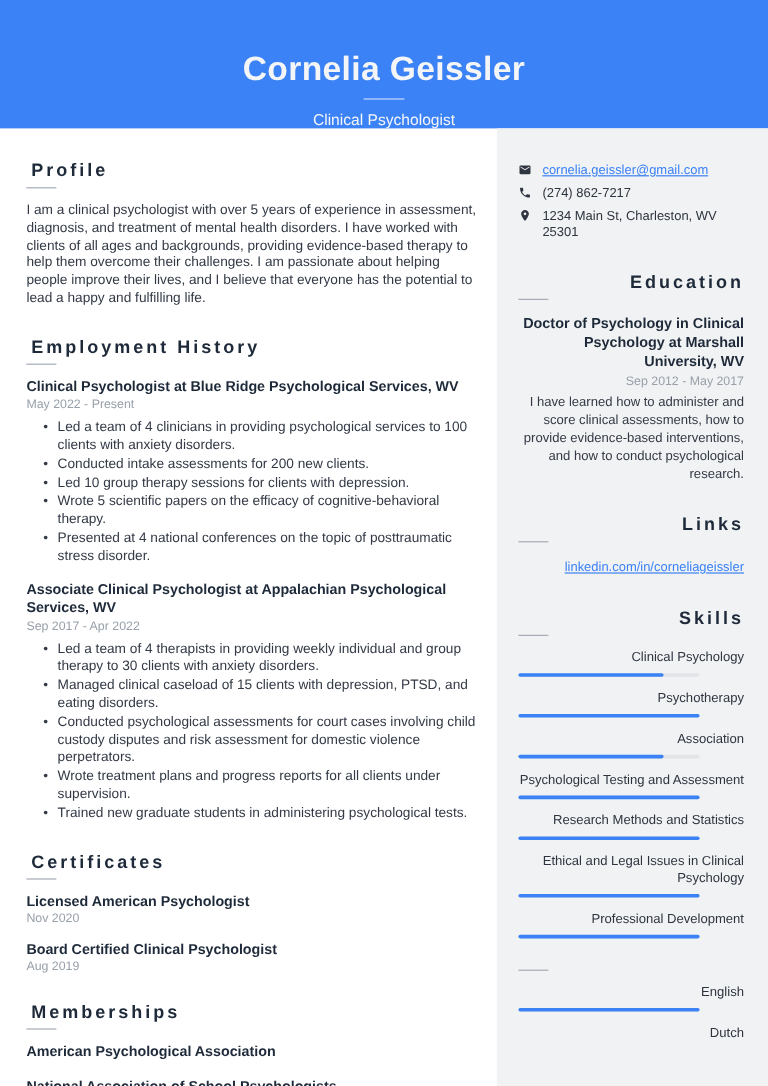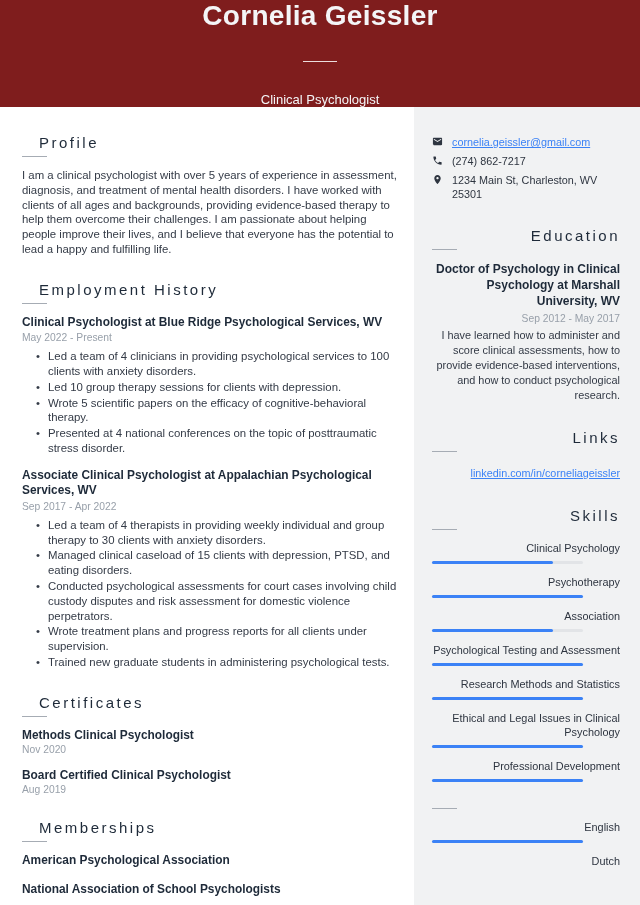--- a/index.html
+++ b/index.html
@@ -2,37 +2,37 @@
 <html><head>
 <meta charset="utf-8">
 <style>
   html,body { margin:0; padding:0; background:#ffffff; }
   .page {
     width:640px; height:905px; background:#ffffff; overflow:hidden;
     font-family:"Liberation Sans", sans-serif; color:#333A46; position:relative;
   }
   
   .header {
-    height:107px; background:#7f1d1d; color:#F4F5F7;
-    display:flex; flex-direction:column; align-items:center; justify-content:space-between;
+    height:107px; background:#3b82f6; color:#F4F5F7;
+    display:flex; flex-direction:column; align-items:center; justify-content:flex-end;
   }
   .name { font-size:28px; font-weight:700; letter-spacing:0.3px; }
   .header-rule { width:34px; border:none; border-top:1.6px solid rgba(255,255,255,0.85); margin:8px 0 9px; }
   .subtitle { font-size:13px; font-weight:400; }
 
   
   .columns { display:flex; height:798px; }
   .left { flex:1; padding:27px 17px 0 22px; box-sizing:border-box; }
   .sidebar { width:226px; background:#F1F2F3; padding:28px 20px 0 18px; box-sizing:border-box; }
 
   
   .section { margin-bottom:24px; }
   .section-heading {
-    font-size:15px; font-weight:400; letter-spacing:2.5px;
-    color:#1E2A39; margin:0 0 5px 17px;
+    font-size:15px; font-weight:700; letter-spacing:2.5px;
+    color:#1E2A39; margin:0 0 5px 4px;
   }
   .heading-rule { width:25px; border:none; border-top:1px solid #A6ACB4; margin:0 0 11px 0; }
 
   
   .body-text { font-size:11.4px; line-height:14.8px; margin:0; }
   .job { margin-bottom:12px; }
   .job-title { font-size:11.9px; font-weight:700; color:#1E2A39; line-height:15.5px; margin:0; }
   .job-dates { font-size:10.3px; color:#98A0AA; margin:2px 0 6px 0; }
   ul.bullets { margin:0; padding:0 0 0 26px; list-style:none; }
   ul.bullets li { position:relative; font-size:11.4px; line-height:14.8px; margin-bottom:1px; }
@@ -80,20 +80,21 @@
 
       <div class="section">
         <h2 class="section-heading">Employment History</h2>
         <hr class="heading-rule">
 
         <div class="job">
           <p class="job-title">Clinical Psychologist at Blue Ridge Psychological Services, WV</p>
           <p class="job-dates">May 2022 - Present</p>
           <ul class="bullets">
             <li>Led a team of 4 clinicians in providing psychological services to 100 clients with anxiety disorders.</li>
+            <li>Conducted intake assessments for 200 new clients.</li>
             <li>Led 10 group therapy sessions for clients with depression.</li>
             <li>Wrote 5 scientific papers on the efficacy of cognitive-behavioral therapy.</li>
             <li>Presented at 4 national conferences on the topic of posttraumatic stress disorder.</li>
           </ul>
         </div>
 
         <div class="job">
           <p class="job-title">Associate Clinical Psychologist at Appalachian Psychological Services, WV</p>
           <p class="job-dates">Sep 2017 - Apr 2022</p>
           <ul class="bullets">
@@ -103,21 +104,21 @@
             <li>Wrote treatment plans and progress reports for all clients under supervision.</li>
             <li>Trained new graduate students in administering psychological tests.</li>
           </ul>
         </div>
       </div>
 
       <div class="section">
         <h2 class="section-heading">Certificates</h2>
         <hr class="heading-rule">
         <div class="cert">
-          <p class="cert-title">Methods Clinical Psychologist</p>
+          <p class="cert-title">Licensed American Psychologist</p>
           <p class="cert-date">Nov 2020</p>
         </div>
         <div class="cert">
           <p class="cert-title">Board Certified Clinical Psychologist</p>
           <p class="cert-date">Aug 2019</p>
         </div>
       </div>
 
       <div class="section">
         <h2 class="section-heading">Memberships</h2>

